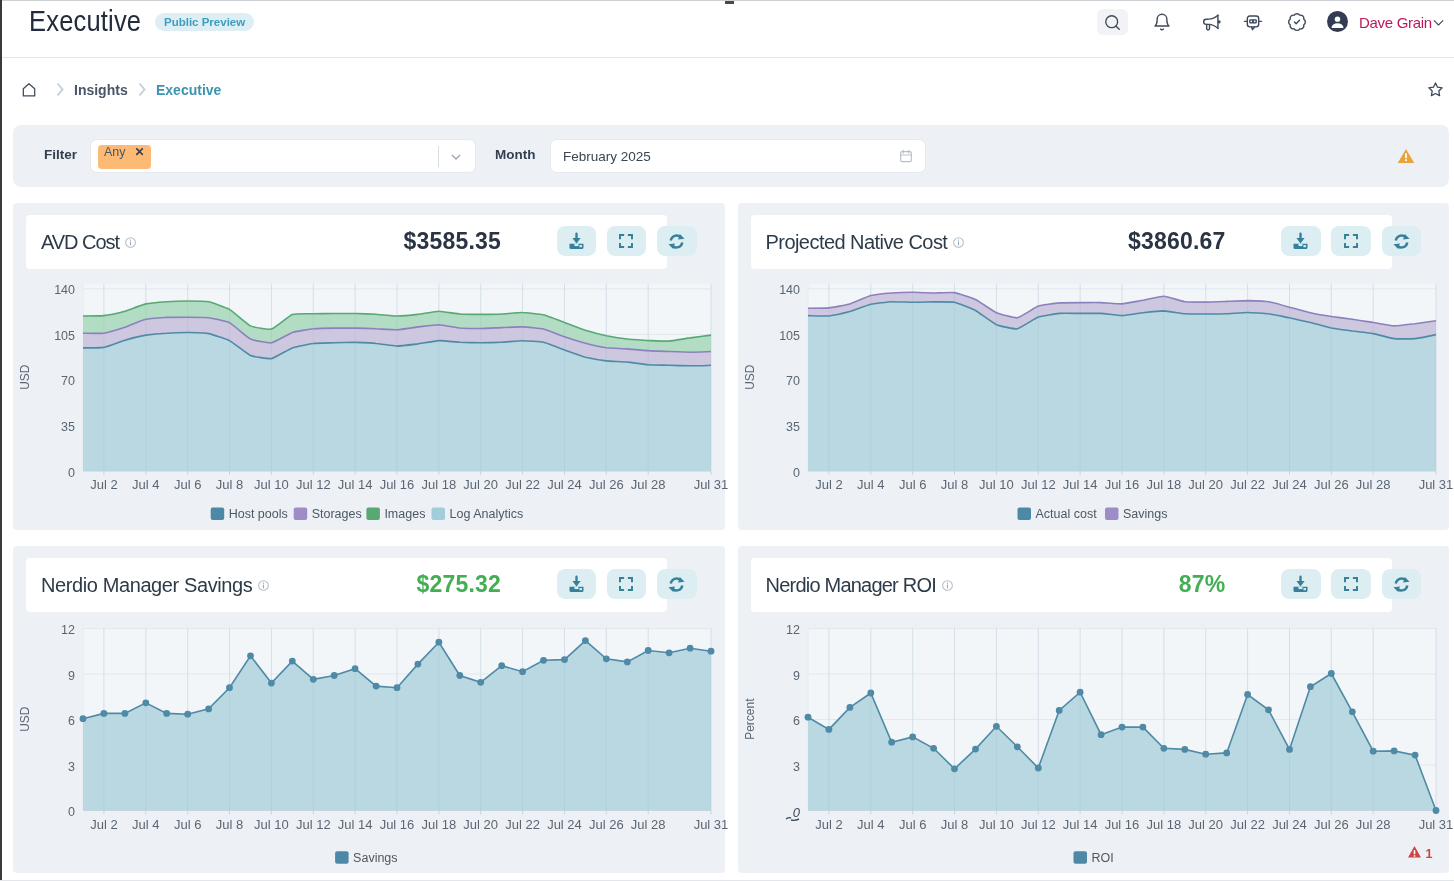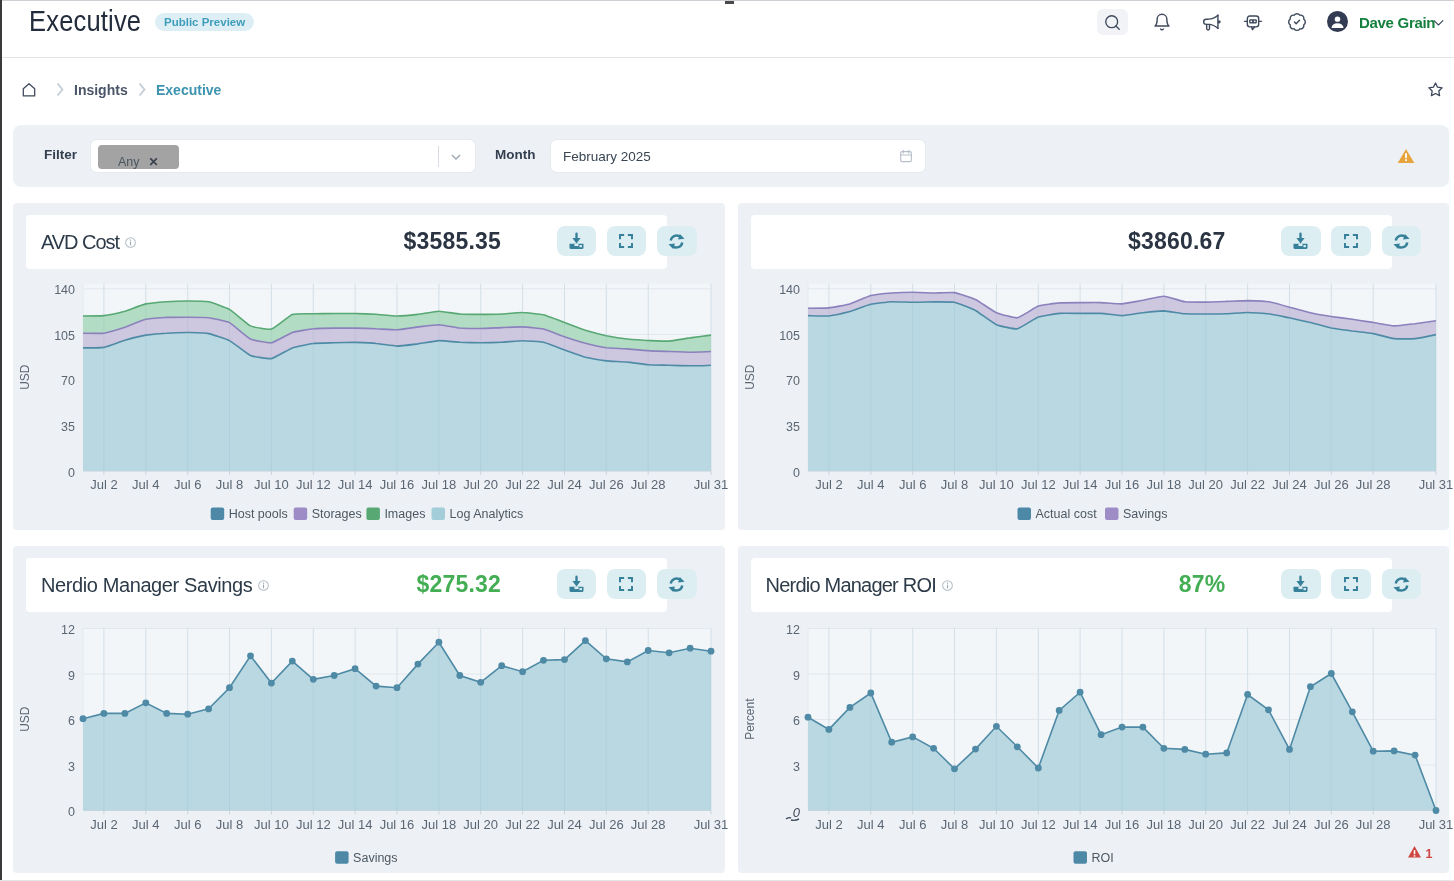--- a/index.html
+++ b/index.html
@@ -55,21 +55,21 @@
       <svg width="20" height="20" viewBox="0 0 24 24" fill="none" stroke="#3f4a5c" stroke-width="1.7" stroke-linecap="round" stroke-linejoin="round">
         <path d="M3.85 8.62a4 4 0 0 1 4.78-4.77 4 4 0 0 1 6.74 0 4 4 0 0 1 4.78 4.78 4 4 0 0 1 0 6.74 4 4 0 0 1-4.77 4.78 4 4 0 0 1-6.75 0 4 4 0 0 1-4.78-4.77 4 4 0 0 1 0-6.76Z"></path>
         <path d="m9 12 2 2 4-4"></path>
       </svg>
     </div>
 <div style="position:absolute;left:1326.5px;top:10px;width:21px;height:21px;border-radius:50%;background:#333c52"></div>
 <svg style="position:absolute;left:1326.5px;top:10px" width="21" height="21" viewBox="0 0 24 24" fill="#fff">
       <circle cx="12" cy="9.3" r="3.1"></circle>
       <path d="M5.2 19.5a6.8 5.6 0 0 1 13.6 0z"></path>
     </svg>
-<div style="position:absolute;left:1359px;top:0;height:42px;display:flex;align-items:center;font-size:15px;font-weight:bold;color:#15803d;letter-spacing:-.3px">Dave Grain</div>
+<div style="position:absolute;left:1359px;top:0;height:42px;display:flex;align-items:center;font-size:15px;font-weight:normal;color:#be185d;letter-spacing:-.3px">Dave Grain</div>
 <div class="tico" style="left:1430px;top:12.5px;width:17px;height:17px">
       <svg width="15" height="15" viewBox="0 0 24 24" fill="none" stroke="#3f4a5c" stroke-width="1.7" stroke-linecap="round" stroke-linejoin="round">
         <path d="M5 9l7 7 7-7"></path>
       </svg>
     </div>
 <div style="position:absolute;left:725px;top:0;width:9px;height:3px;background:#4a4a4a"></div>
 </div>
 <div class="crumbbar">
 <div class="crumb" style="left:19.5px">
       <svg width="18" height="18" viewBox="0 0 24 24" fill="none" stroke="#3f4a5c" stroke-width="1.7" stroke-linecap="round" stroke-linejoin="round">
@@ -86,21 +86,21 @@
 <div class="crumb" style="left:156px;font-size:14px;font-weight:bold;color:#3d94b0">Executive</div>
 <div class="crumb" style="left:1427px">
       <svg width="17" height="17" viewBox="0 0 24 24" fill="none" stroke="#3a4558" stroke-width="1.8" stroke-linejoin="round">
         <path d="M12 2.8l2.9 5.9 6.5.9-4.7 4.6 1.1 6.5-5.8-3.1-5.8 3.1 1.1-6.5L2.6 9.6l6.5-.9Z"></path>
       </svg>
     </div>
 </div>
 <div class="filterbar">
 <div class="flabel" style="left:31px">Filter</div>
 <div class="fbox" style="left:77px;width:386px;height:34px">
-<div style="position:absolute;left:7px;top:4.5px;height:24px;padding:0 20px;background:#a3a3a3;border-radius:4px;display:flex;align-items:flex-end;font-size:12.5px;color:#4a5560">Any<span style="margin-left:9px;color:#39414f;font-weight:bold;font-size:12px">✕</span></div>
+<div style="position:absolute;left:7px;top:4.5px;height:24px;padding:0 6px;background:#fdba74;border-radius:4px;display:flex;align-items:flex-start;font-size:12.5px;color:#4a5560">Any<span style="margin-left:9px;color:#39414f;font-weight:bold;font-size:12px">✕</span></div>
 <div style="position:absolute;right:36px;top:6px;width:1px;height:21px;background:#d8dde3"></div>
 <svg style="position:absolute;right:12px;top:10px" width="14" height="14" viewBox="0 0 24 24" fill="none" stroke="#9aa6b2" stroke-width="2.2">
         <path d="M5 8.5l7 7 7-7"></path>
       </svg>
 </div>
 <div class="flabel" style="left:482px">Month</div>
 <div class="fbox" style="left:537px;width:376px;height:34px">
 <div style="position:absolute;left:12px;top:0;height:32px;display:flex;align-items:center;font-size:13.5px;color:#3a4654">February 2025</div>
 <div style="position:absolute;right:11px;top:8px"><svg width="16" height="16" viewBox="0 0 24 24" fill="none" stroke="#b6bfc9" stroke-width="1.7" stroke-linecap="round">
           <rect x="4" y="5.5" width="16" height="15" rx="2"></rect>
@@ -235,20 +235,28 @@
         <text x="298.7" y="249.3" font-size="12.5" fill="#4d5863">Storages</text>
         <rect x="353.4" y="238.5" width="13.5" height="12.5" rx="2" fill="#57a873"></rect>
         <text x="371.4" y="249.3" font-size="12.5" fill="#4d5863">Images</text>
         <rect x="418.5" y="238.5" width="13.5" height="12.5" rx="2" fill="#a3ced9"></rect>
         <text x="436.5" y="249.3" font-size="12.5" fill="#4d5863">Log Analytics</text>
       </svg>
     </div>
   </div>
 <div class="card" style="left:737.5px;top:203px">
     <div class="chead">
+      <div class="ctitle">
+        <span style="letter-spacing:-0.55px">Projected Native Cost</span>
+        <svg width="11" height="11" viewBox="0 0 12 12" style="margin-left:6px;flex:none">
+          <circle cx="6" cy="6" r="5.3" fill="none" stroke="#b3bcc6" stroke-width="1.1"></circle>
+          <rect x="5.4" y="5" width="1.2" height="4" fill="#9aa5b1"></rect>
+          <rect x="5.4" y="2.8" width="1.2" height="1.3" fill="#9aa5b1"></rect>
+        </svg>
+      </div>
       <div class="cval" style="color:#2a3442">$3860.67</div>
       <div class="btn" style="left:530.5px">
         <svg width="21" height="21" viewBox="0 0 24 24">
           <path d="M12 3.2v6.8" stroke="#36809a" stroke-width="2.7" stroke-linecap="round"></path>
           <path d="M7.3 8h9.4L12 14.2Z" fill="#36809a"></path>
           <path d="M4 14.6h16v4.6a1.3 1.3 0 0 1-1.3 1.3H5.3A1.3 1.3 0 0 1 4 19.2Z" fill="#36809a"></path>
           <rect x="9.7" y="14.6" width="4.6" height="2.6" fill="#ddeef3"></rect>
           <rect x="15.4" y="16.1" width="2.8" height="2.4" fill="#ddeef3"></rect>
         </svg>
       </div>

